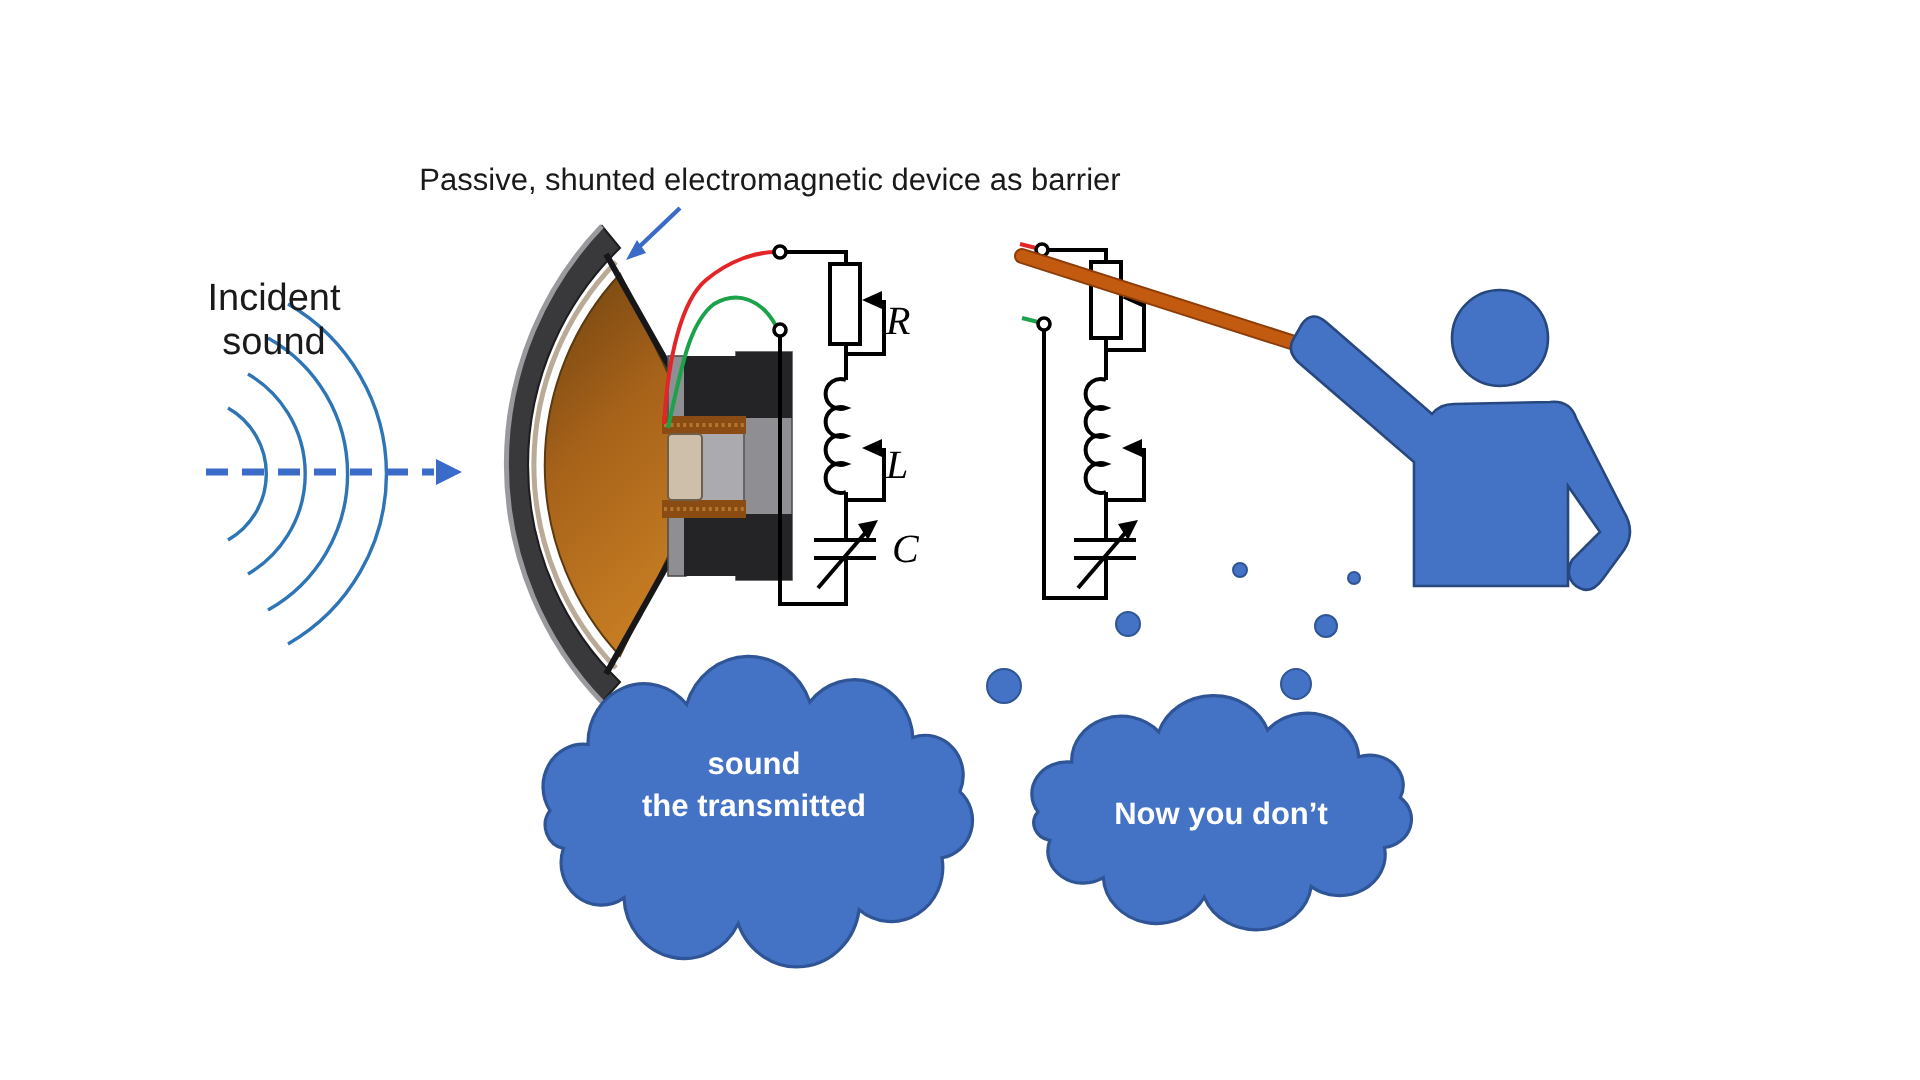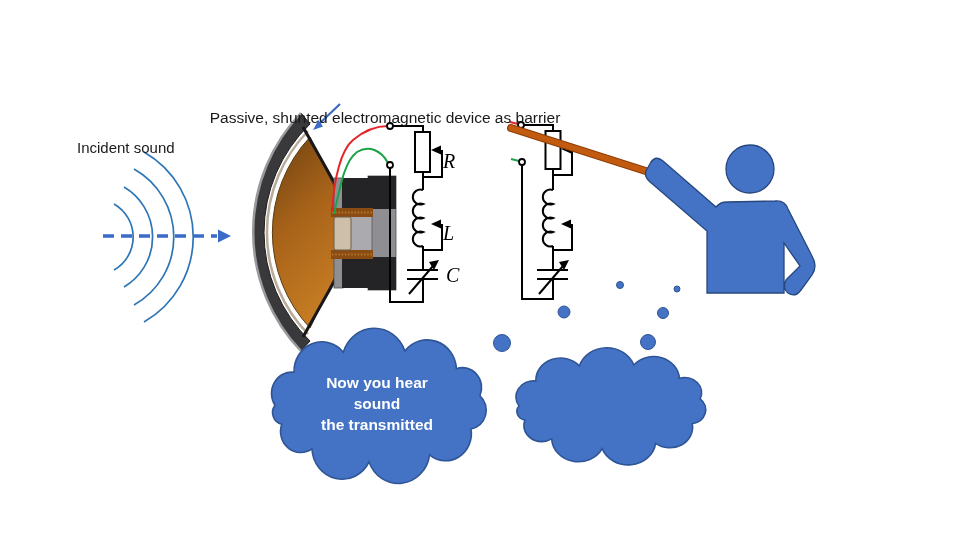--- a/index.html
+++ b/index.html
@@ -2,22 +2,22 @@
 <html style="--c-accent: #4472C4; --c-cloud-outline: #2F5597; --c-figure-outline: #27477F; --c-wave: #2E75B6; --c-dash-arrow: #3A6BC6; --c-note-arrow: #3A6BC6; --c-wire-red: #E42528; --c-wire-green: #1CA24A; --c-stick: #C25A10; --c-stick-edge: #8E3D08; --c-circuit: #000000; --c-rim: #39393C; --c-rim-light: #9A9A9E; --c-magnet-dark: #242427; --c-magnet-gray: #8F8F93; --c-magnet-light: #ABABAF; --c-copper: #8A4C12; --c-neck: #CDBFA9; --c-cone-dark: #6E4210; --c-cone-mid: #A8631A; --c-cone-light: #C47B22;"><head>
 <meta charset="utf-8">
 <style>
   html,body{margin:0;padding:0;background:#fff;}
   .stage{
     position:relative;width:960px;height:540px;background:#fff;overflow:hidden;
     font-family:"Liberation Sans",sans-serif;
   }
   .stage svg{position:absolute;left:0;top:0;}
   .label{position:absolute;color:#1a1a1a;}
-  .title{left:170px;top:82px;width:430px;text-align:center;font-size:15.5px;margin-top:27px;}
-  .incident{left:77px;top:139px;width:120px;text-align:left;font-size:15px;}
+  .title{left:170px;top:82px;width:430px;text-align:center;font-size:15.5px;}
+  .incident{left:77px;top:139px;width:120px;text-align:center;font-size:19px;}
   .comp-label{font-family:"Liberation Serif","DejaVu Serif",serif;font-style:italic;font-size:20px;color:#000;}
   .r-label{left:443px;top:150px;}
   .l-label{left:443px;top:222px;}
   .c-label{left:446px;top:264px;}
   .cloud-text{position:absolute;color:#fff;font-weight:bold;font-size:15.5px;text-align:center;line-height:21px;}
   .cloud-text-left{left:303px;top:372px;width:148px;}
   .cloud-text-right{left:538px;top:397px;width:145px;}
 
   
   .wave{stroke:var(--c-wave);stroke-width:1.7;fill:none;}
@@ -181,18 +181,18 @@
   </svg>
 
   <div class="label title">Passive, shunted electromagnetic device as barrier</div>
   <div class="label incident">Incident sound</div>
 
   <div class="label comp-label r-label">R</div>
   <div class="label comp-label l-label">L</div>
   <div class="label comp-label c-label">C</div>
 
   <div class="cloud-text cloud-text-left">
-    <div>Now you hear</div>
     <div>sound</div>
     <div>the transmitted</div>
   </div>
+  <div class="cloud-text cloud-text-right">Now you don’t</div>
 
 </div>
 
 </body></html>

